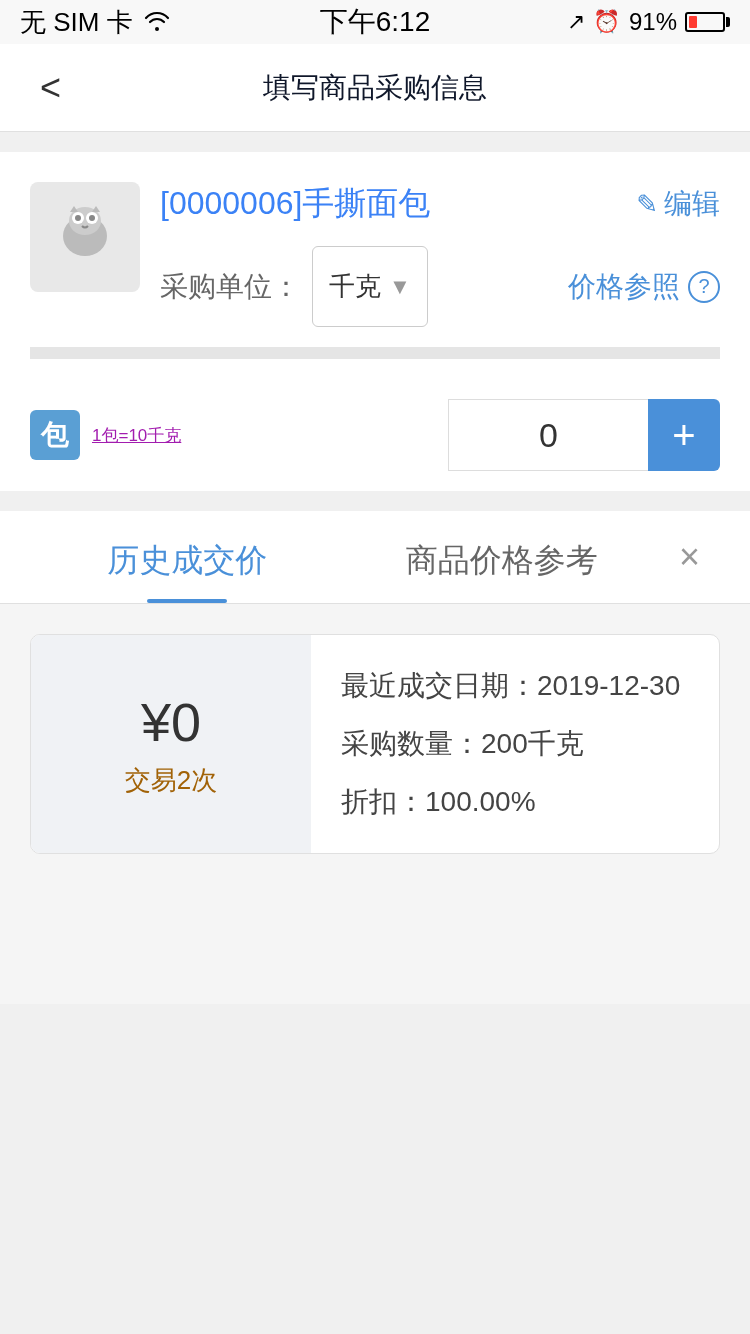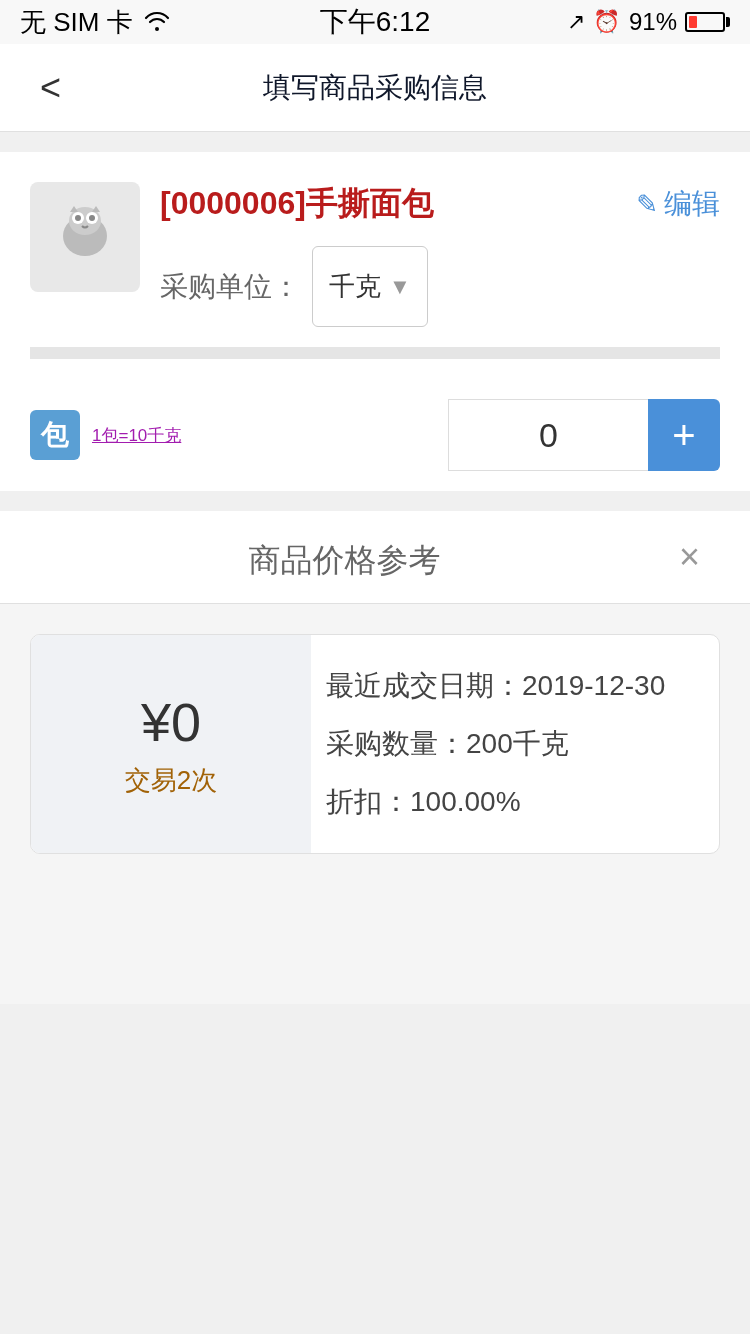--- a/index.html
+++ b/index.html
@@ -130,22 +130,22 @@
       flex-direction: column;
       gap: 20px;
     }
     .product-title-row {
       display: flex;
       justify-content: space-between;
       align-items: center;
     }
     .product-title {
       font-size: 32px;
-      font-weight: 700;
-      color: #b91c1c;
+      font-weight: 400;
+      color: #3b82f6;
     }
     .edit-btn {
       display: flex;
       align-items: center;
       gap: 6px;
       color: #4a90d9;
       font-size: 28px;
       cursor: pointer;
     }
     .purchase-unit-row {
@@ -329,21 +329,21 @@
       font-weight: 500;
       color: #333;
     }
     .price-transactions {
       font-size: 26px;
       color: #a16207;
       margin-top: 10px;
     }
     .price-right {
       flex: 1;
-      padding: 30px 15px;
+      padding: 30px 30px;
       display: flex;
       flex-direction: column;
       gap: 16px;
       justify-content: center;
     }
     .price-detail-row {
       font-size: 28px;
       color: #444;
       line-height: 1.5;
     }
@@ -408,20 +408,26 @@
         </div>
       </div>
       <div class="purchase-unit-row">
         <div style="display:flex;align-items:center;gap:12px;">
           <span class="purchase-unit-label">采购单位：</span>
           <div class="unit-select">
             <span>千克</span>
             <span style="font-size:22px;color:#999;">▼</span>
           </div>
         </div>
+        <div class="price-ref-btn">
+          <span>价格参照</span>
+          <div class="info-circle">
+            <span>?</span>
+          </div>
+        </div>
       </div>
     </div>
   </div>
   <div class="gray-divider"></div>
 </div>
 
 <div class="quantity-section">
   <div class="unit-info">
     <div class="unit-icon">包</div>
     <span class="unit-equivalent">1包=10千克</span>
@@ -429,20 +435,24 @@
   <div class="quantity-control">
     <input class="quantity-input" type="text" value="0" style="">
     <button class="plus-btn">
       <span>+</span>
     </button>
   </div>
 </div>
 
 <div class="tabs-section">
   <div class="tabs-header">
+    <div class="tab-item active">
+      <span>历史成交价</span>
+      <div class="tab-underline"></div>
+    </div>
     <div class="tab-item">
       <span>商品价格参考</span>
     </div>
     <div class="close-btn">×</div>
   </div>
 </div>
 
 <div class="content-area">
   <div class="price-card">
     <div class="price-left">

